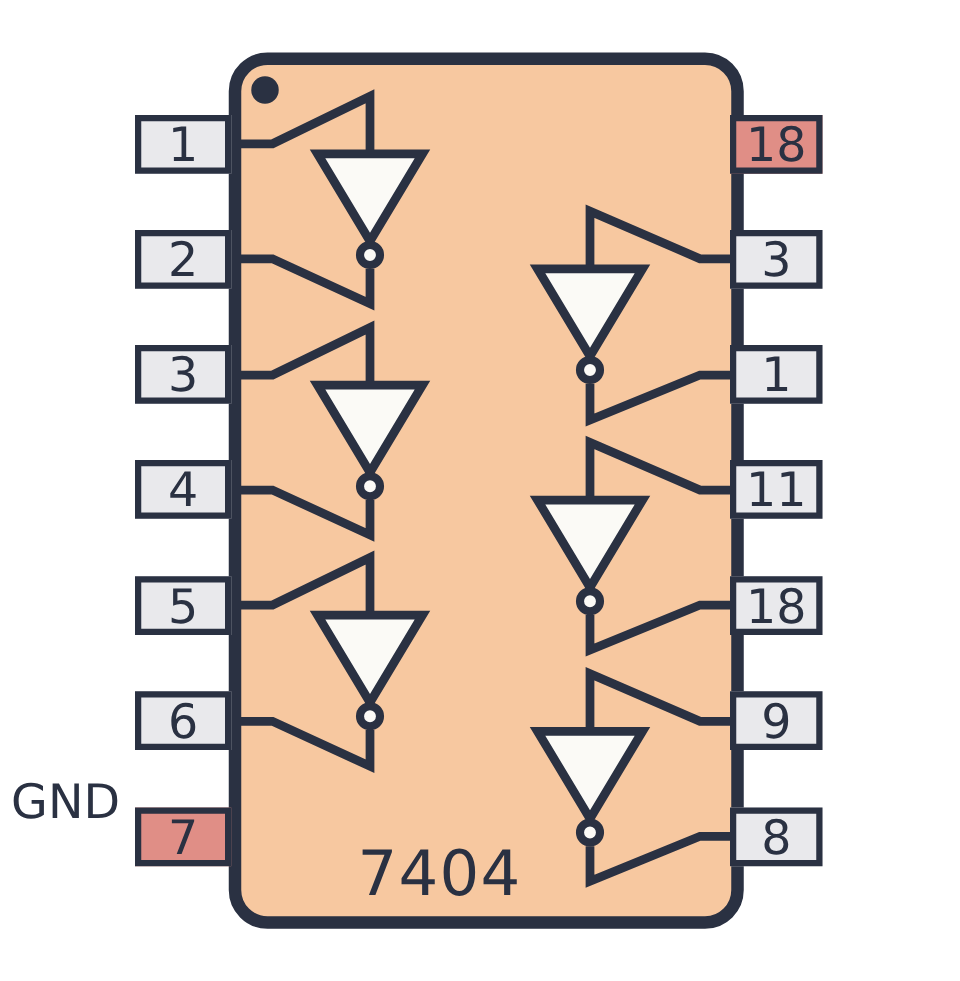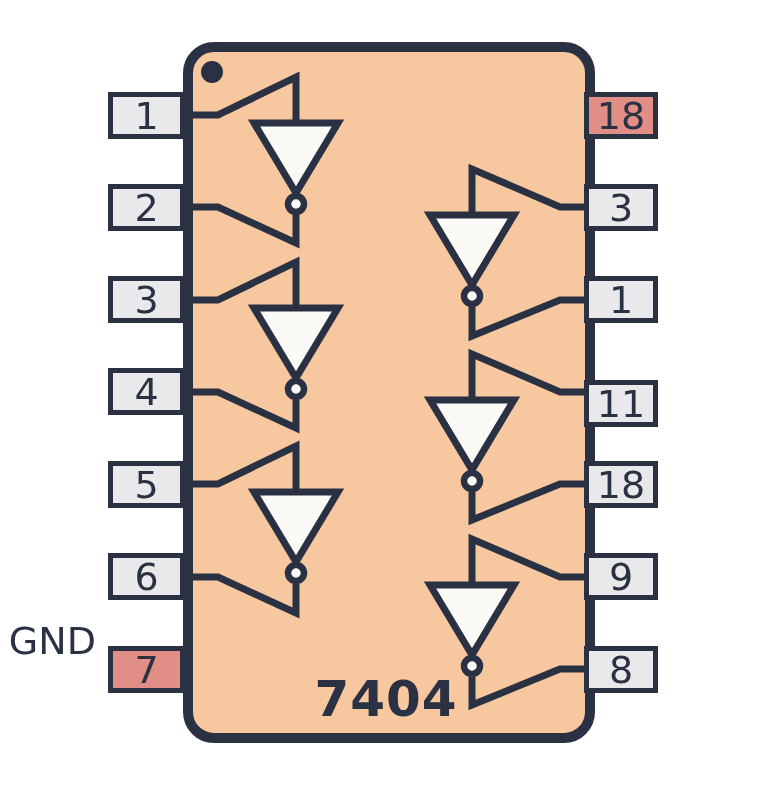--- a/index.html
+++ b/index.html
@@ -32,21 +32,21 @@
   .pin.right{left:584px;width:74px;}
   .pin.power{background:var(--power-pin-fill);}
   .side-label{
     position:absolute;height:48px;line-height:48px;font-size:38px;
     color:var(--outline);
   }
   .side-label.gnd{left:0;width:96px;text-align:right;top:617px;}
   .side-label.vcc{left:672px;width:96px;text-align:left;top:91px;}
   .chip-title{
     position:absolute;left:286px;top:673px;width:200px;height:52px;
-    text-align:center;font-size:50px;line-height:52px;font-weight:bold;
+    font-size:50px;line-height:52px;font-weight:normal;
     color:var(--outline);letter-spacing:1px;
   }
 </style>
 </head>
 <body>
 
 <div class="stage">
 
   <svg width="768" height="785" viewBox="0 0 768 785">
     <rect class="chip-body" x="188" y="47" width="402" height="691" rx="26"></rect>
@@ -119,21 +119,21 @@
 
   <div class="pin right power" style="top:92px">
       <span>18</span>
     </div>
   <div class="pin right" style="top:184px">
       <span>3</span>
     </div>
   <div class="pin right" style="top:276px">
       <span>1</span>
     </div>
-  <div class="pin right" style="top:380px">
+  <div class="pin right" style="top:368px">
       <span>11</span>
     </div>
   <div class="pin right" style="top:461px">
       <span>18</span>
     </div>
   <div class="pin right" style="top:553px">
       <span>9</span>
     </div>
   <div class="pin right" style="top:646px">
       <span>8</span>

